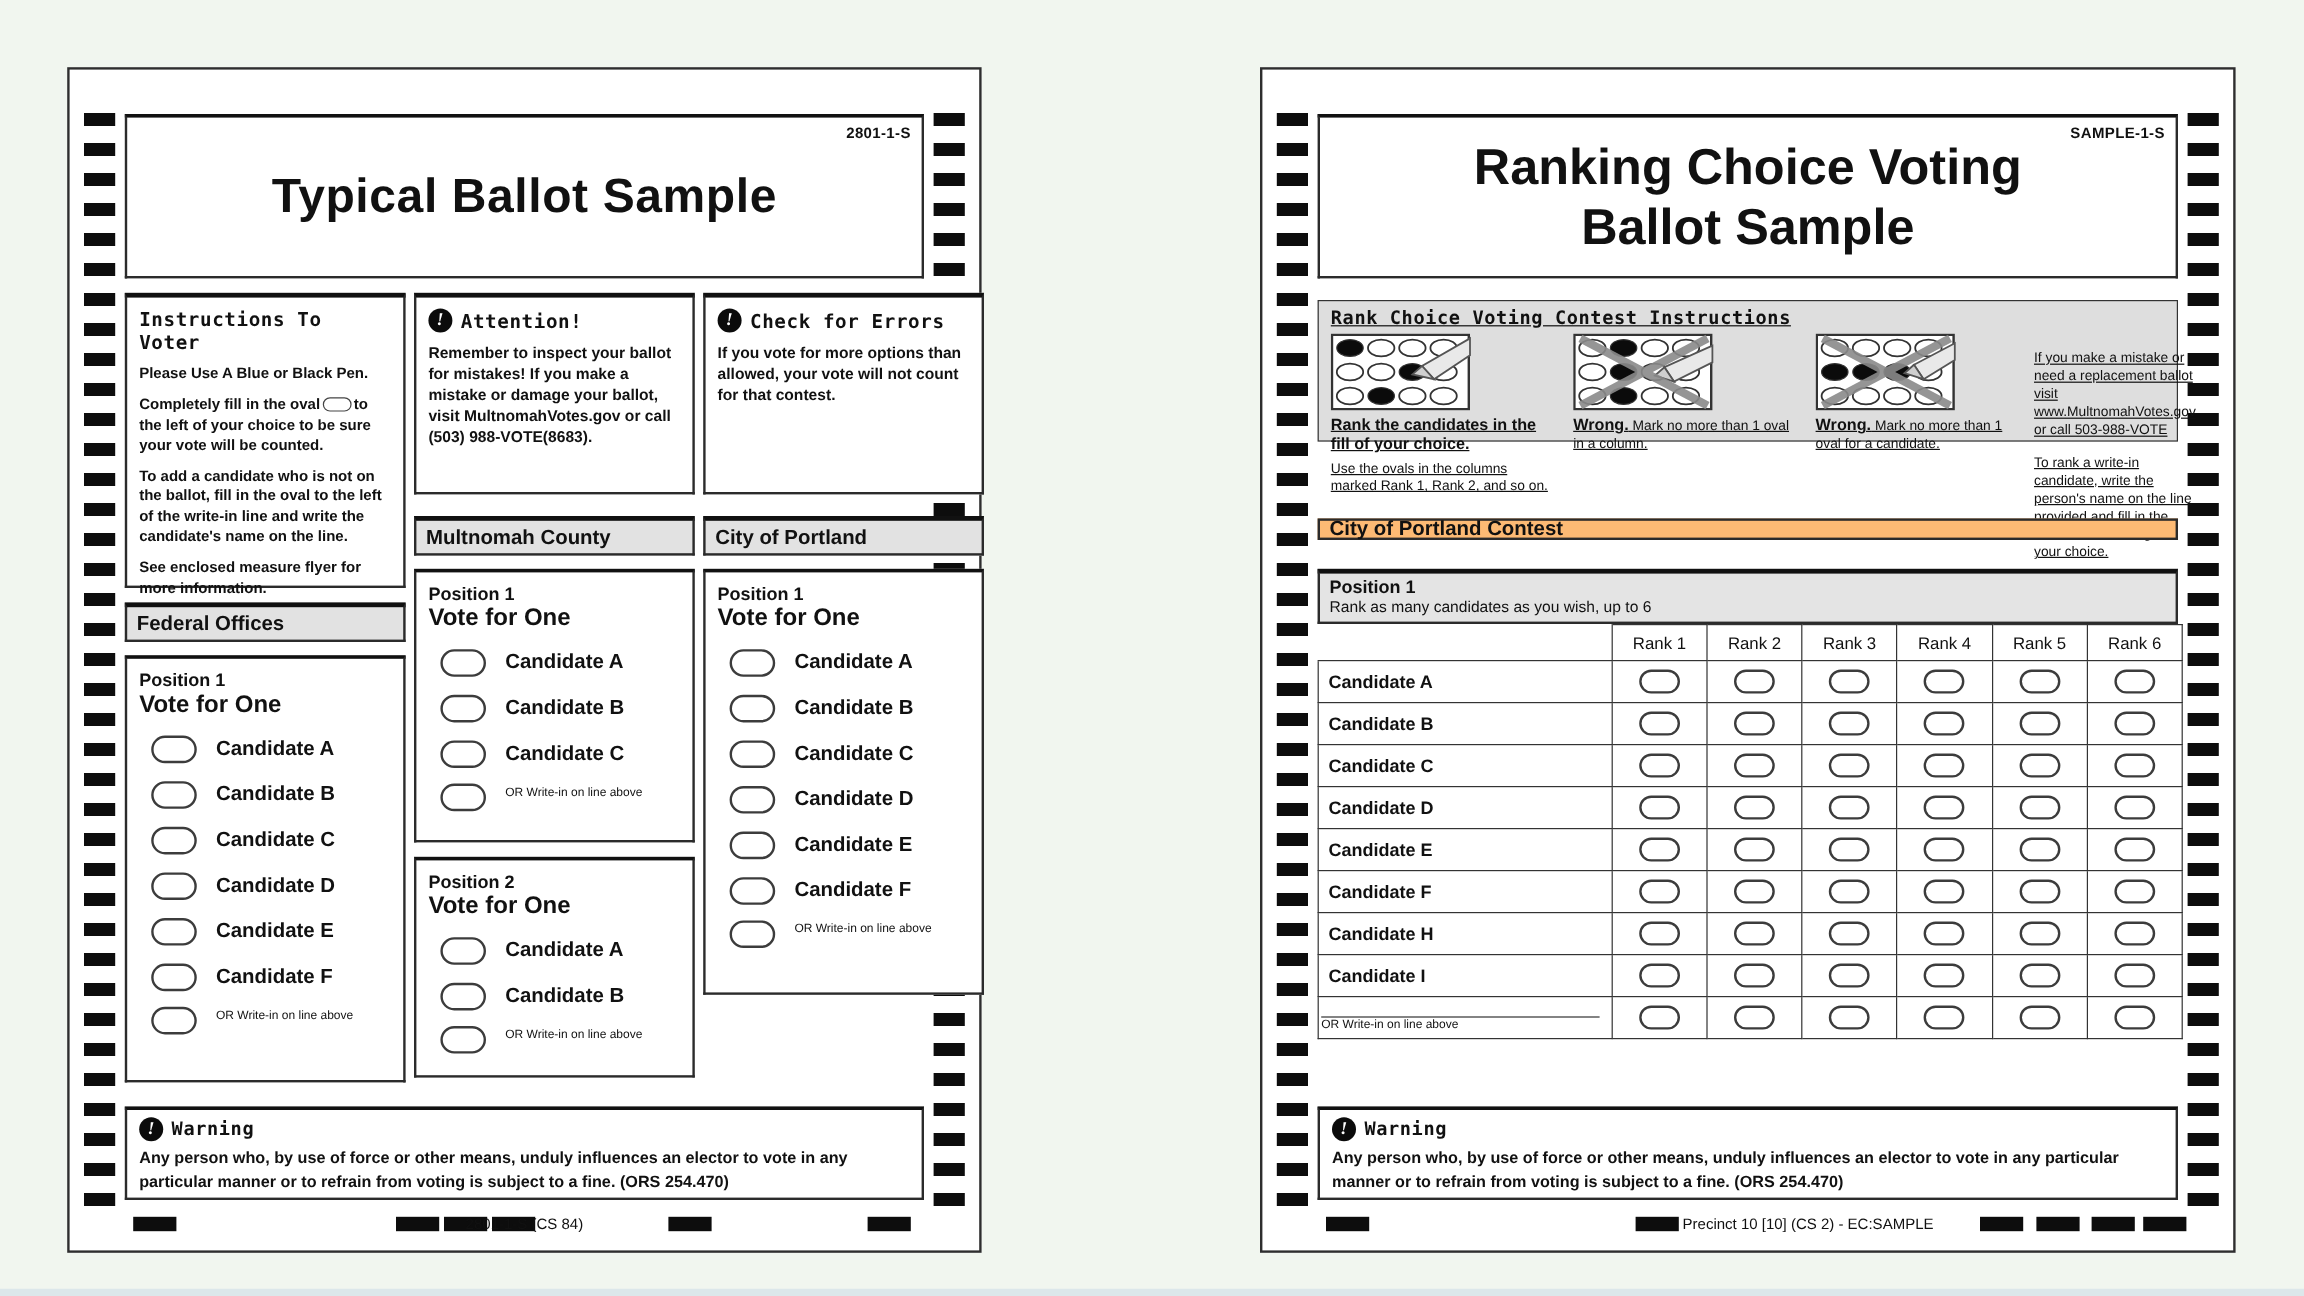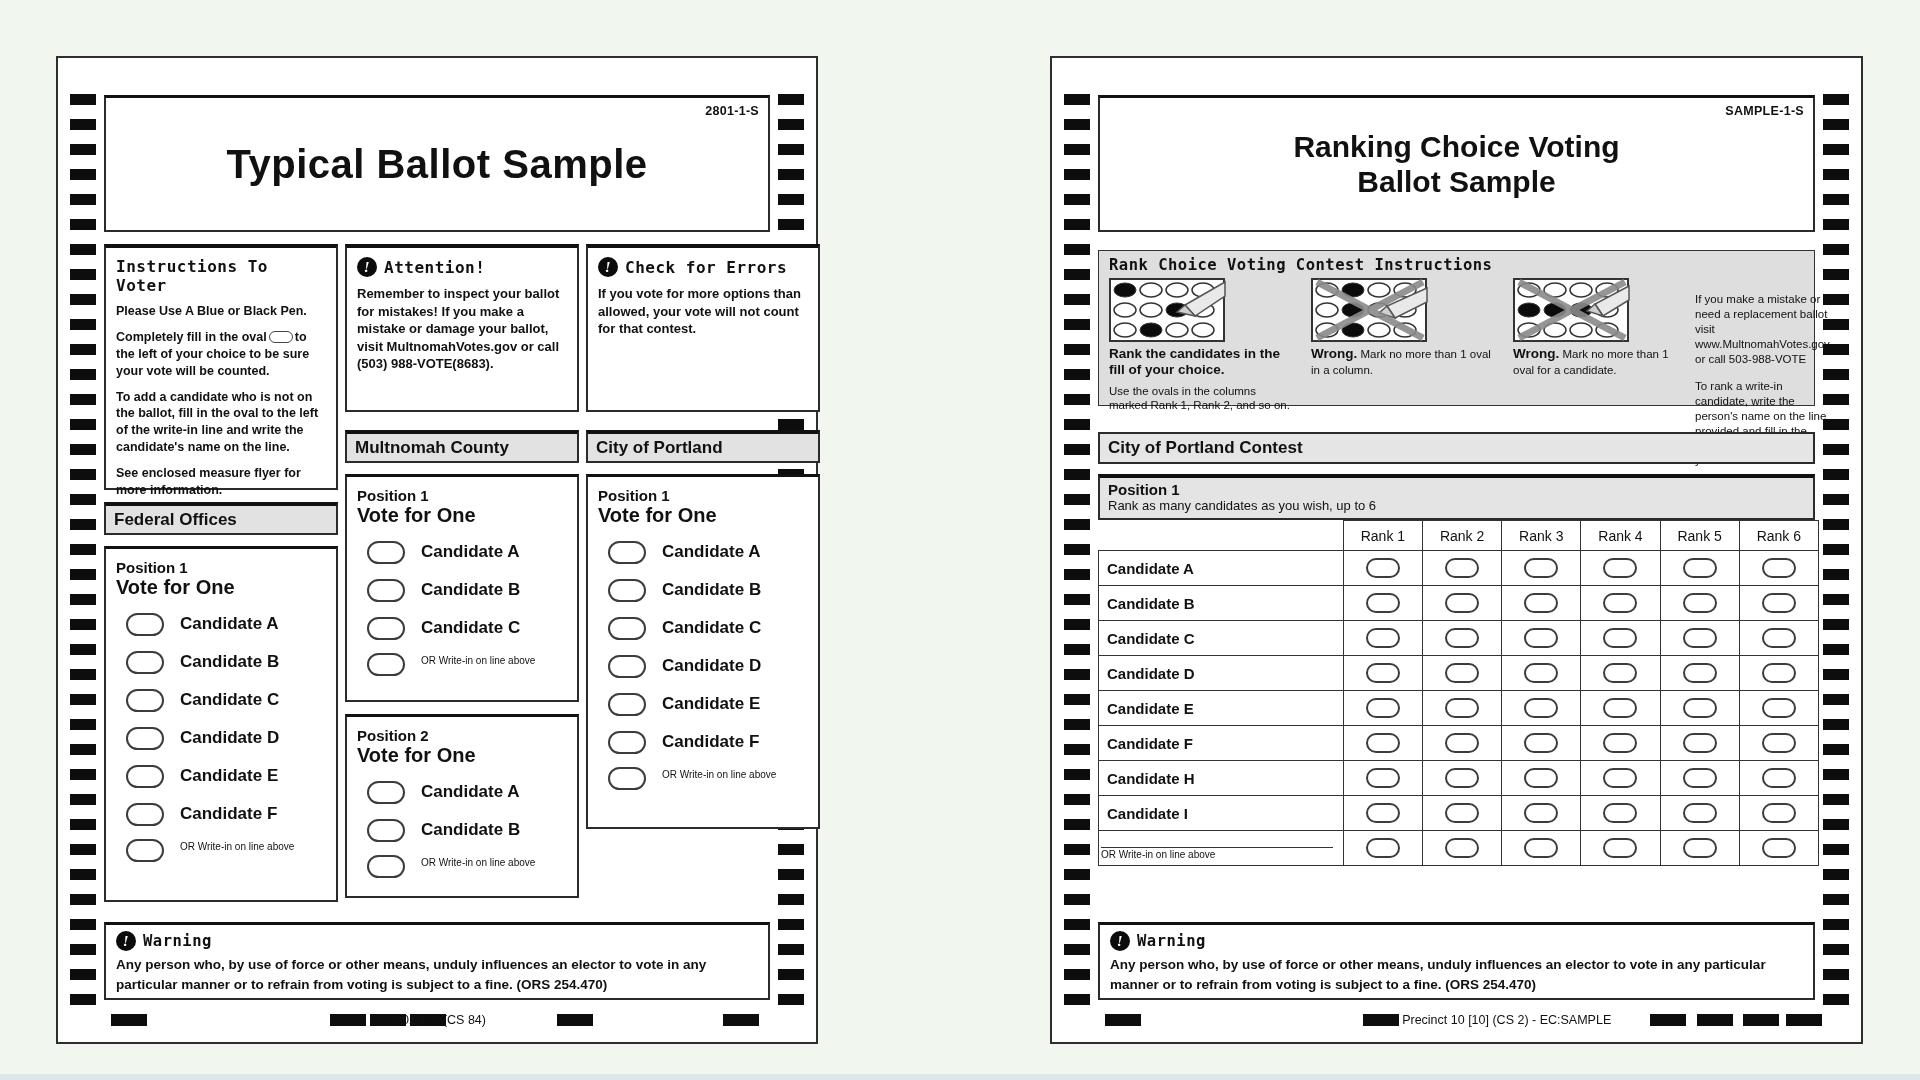--- a/index.html
+++ b/index.html
@@ -33,21 +33,21 @@
   
   .hdr {
     position: absolute; top: 37px; left: 46px; right: 46px; height: 137px;
     border: 2px solid #2b2b2b; border-top: 3px solid #111;
     display: flex; align-items: center; justify-content: center; flex-direction: column;
   }
   .hdr .code {
     position: absolute; top: 6px; right: 9px; font-size: 12.5px; font-weight: bold; letter-spacing: .3px;
   }
   .hdr .title1 { font-size: 40px; font-weight: bold; letter-spacing: .5px; }
-  .hdr .title2 { font-size: 30px; font-weight: bold; line-height: 1.18; text-align: center; }
+  .hdr .title2 { font-size: 42px; font-weight: bold; line-height: 1.18; text-align: center; }
 
   
   .cols { position: absolute; top: 186px; left: 46px; right: 46px; height: 660px; display: flex; gap: 7px; }
   .col { flex: 1 1 0; display: flex; flex-direction: column; }
 
   .notebox {
     border: 2px solid #2b2b2b; border-top: 4px solid #111;
     padding: 9px 10px 6px 10px; background: #fff;
   }
   .h-instr { height: 246px; margin-bottom: 12px; }
@@ -100,40 +100,40 @@
   .warn .wtx { font-size: 13.5px; font-weight: bold; line-height: 1.45; }
   .foot { position: absolute; top: 954px; left: 46px; right: 46px; height: 16px; }
   .dash { position: absolute; top: 2px; width: 36px; height: 12px; background: #0d0d0d; }
   .ftext {
     position: absolute; top: 1px; left: 50%; transform: translateX(-50%);
     font-size: 12.5px; white-space: nowrap;
   }
 
   
   .panel {
-    position: absolute; top: 192px; left: 46px; right: 46px; height: 156px;
-    background: #dedede; border: 1.5px solid #333; padding: 5px 26px 4px 10px;
+    position: absolute; top: 192px; left: 46px; right: 46px; height: 118px;
+    background: #dedede; border: 1.5px solid #333; padding: 5px 26px 4px 10px; text-decoration: underline;
   }
   .panel .ptitle {
     font-family: "DejaVu Sans Mono", monospace; font-weight: bold;
     font-size: 15.5px; letter-spacing: .5px; margin-bottom: 4px;
   }
   .figrow { display: flex; gap: 14px; }
   .figcol { width: 188px; flex: none; }
   .figcol svg { display: block; margin-bottom: 4px; }
   .capb { font-size: 13.5px; font-weight: bold; line-height: 1.22; }
   .capn { font-size: 11.5px; line-height: 1.25; margin-top: 5px; }
   .capmix { font-size: 11.5px; line-height: 1.25; }
   .capmix b { font-size: 13.5px; }
   .sidetext { flex: 1; font-size: 11.5px; line-height: 1.3; padding-top: 14px; }
   .sidetext .sp { margin-bottom: 12px; }
 
   .cbar {
-    position: absolute; top: 374px; left: 46px; right: 46px; height: 32px;
-    background: #e5e5e5; border: 2px solid #2b2b2b;
+    position: absolute; top: 374px; left: 46px; right: 46px; height: 18px;
+    background: #fdba74; border: 2px solid #2b2b2b;
     font-size: 17px; font-weight: bold; display: flex; align-items: center; padding-left: 8px;
   }
   .posbox {
     position: absolute; top: 416px; left: 46px; right: 46px; height: 46px;
     background: #e4e4e4; border: 2px solid #2b2b2b; border-top: 4px solid #111;
     padding: 3px 8px;
   }
   .posbox .pb1 { font-size: 15px; font-weight: bold; }
   .posbox .pb2 { font-size: 13px; }
 

